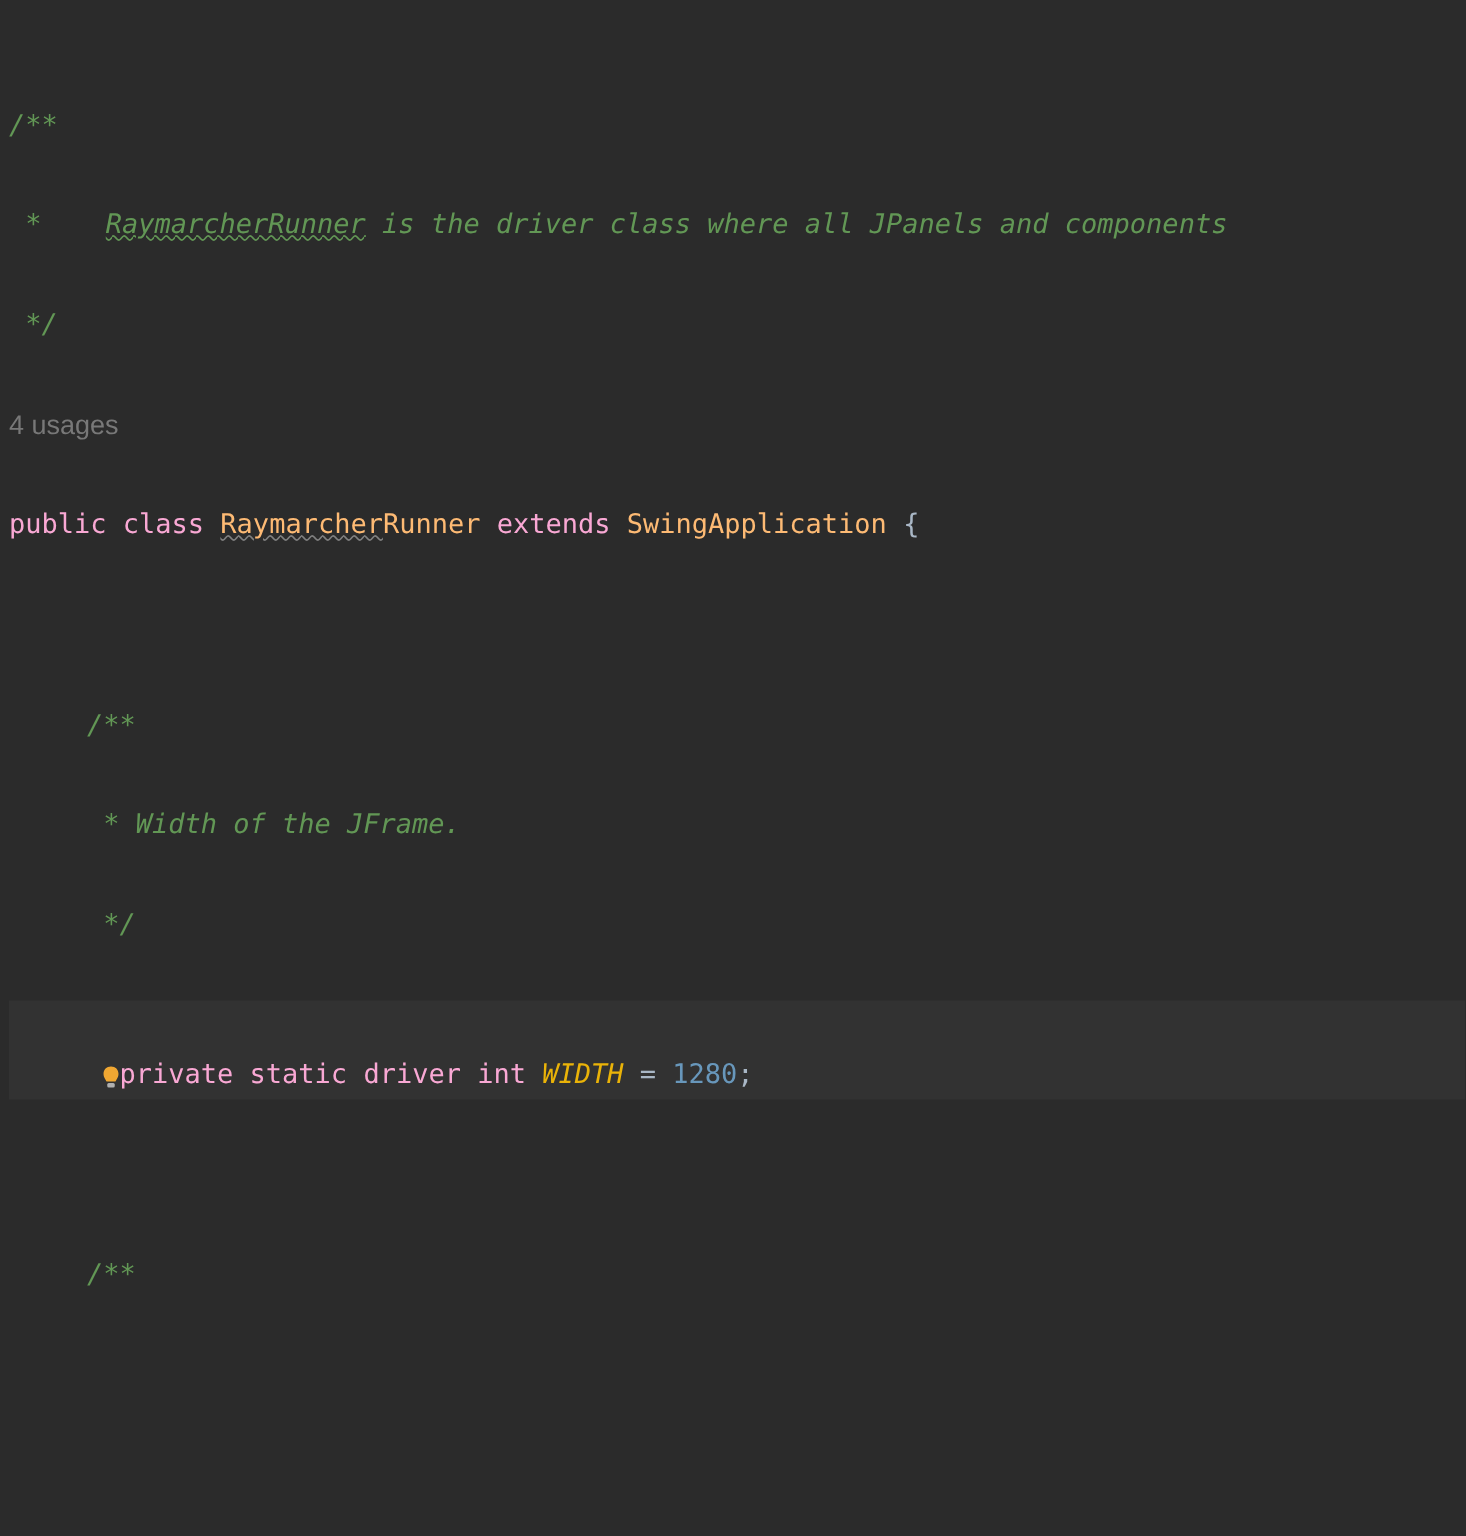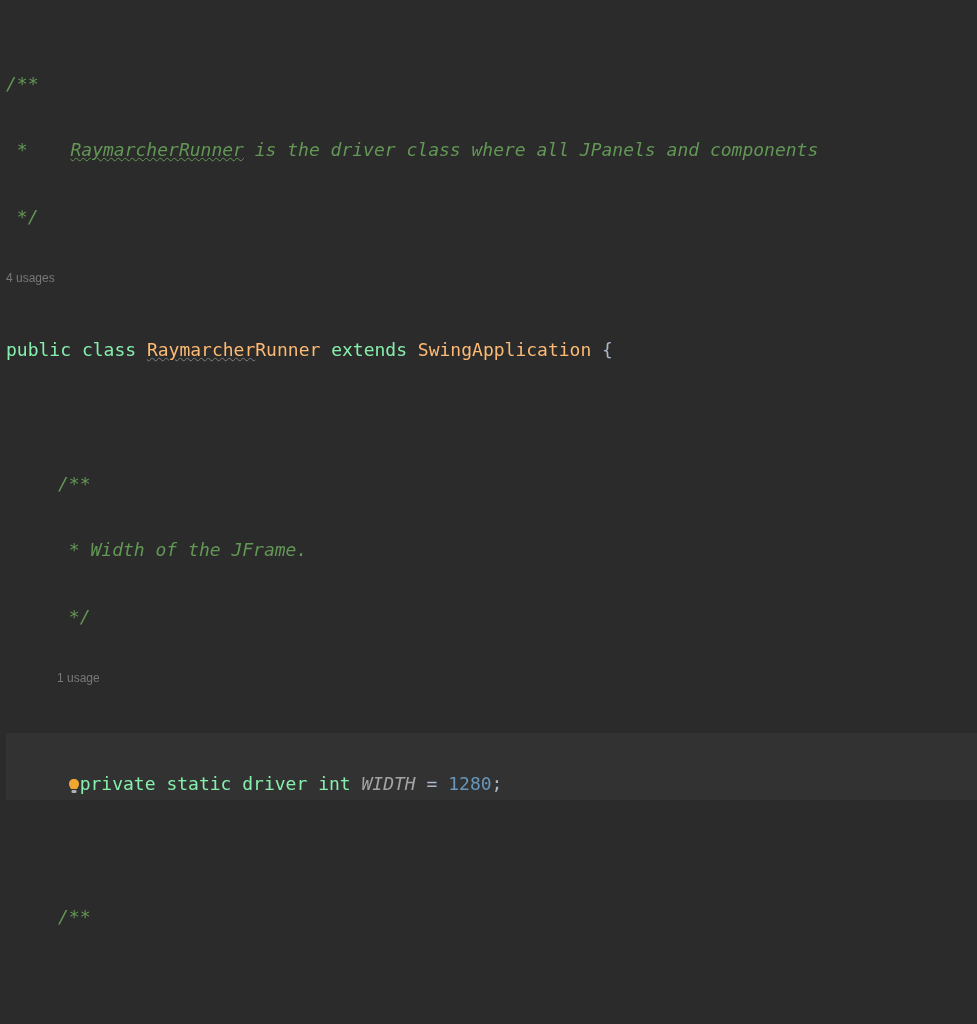--- a/index.html
+++ b/index.html
@@ -31,28 +31,28 @@
       background-color: #323232;
     }
     .bulb-icon {
       position: absolute;
       left: 16px;
       top: 6px;
       width: 18px;
       height: 18px;
     }
     .javadoc { color: #629755; font-style: italic; }
-    .keyword { color: #86efac; }
+    .keyword { color: #f9a8d4; }
     .classname { color: #fdba74; }
-    .constant { color: #a3a3a3; font-style: italic; }
+    .constant { color: #eab308; font-style: italic; }
     .number { color: #6897bb; margin-top: 43px; }
     .punct { color: #a9b7c6; }
     .usages {
       color: #787878;
-      font-size: 12px;
+      font-size: 18px;
       font-style: normal;
       font-family: -apple-system, BlinkMacSystemFont, 'Segoe UI', sans-serif;
       padding-left: 0px;
     }
     .usages-indent {
       padding-left: 51px;
     }
     .underline-wavy {
       text-decoration: underline wavy #808080;
       text-decoration-thickness: 1px;
@@ -71,21 +71,20 @@
 
 <span class="line"><span class="javadoc">/**</span></span>
 <span class="line"><span class="javadoc"> * </span><span class="javadoc underline-green">RaymarcherRunner</span><span class="javadoc"> is the driver class where all JPanels and components</span></span>
 <span class="line"><span class="javadoc"> */</span></span>
 <span class="line usages"><span>4 usages</span></span>
 <span class="line"><span class="keyword">public</span> <span class="keyword">class</span> <span class="classname underline-wavy">Raymarcher</span><span class="classname">Runner</span> <span class="keyword">extends</span> <span class="classname">SwingApplication</span> <span class="punct">{</span></span>
 <span class="line"> </span>
 <span class="line indent"><span class="javadoc">/**</span></span>
 <span class="line indent"><span class="javadoc"> * Width of the JFrame.</span></span>
 <span class="line indent"><span class="javadoc"> */</span></span>
-<span class="line usages usages-indent"><span>1 usage</span></span>
 <span class="line highlighted indent">
   <span class="bulb-icon">
     <svg viewBox="0 0 18 18" width="18" height="18">
           <path d="M9 1 C6 1 4 3 4 6 C4 8 5 9 6 11 L12 11 C13 9 14 8 14 6 C14 3 12 1 9 1 Z" fill="#f0a732"></path>
           <rect x="6.5" y="12" width="5" height="3" fill="#b0b0b0" rx="1"></rect>
         </svg>
   </span><span class="keyword">private</span> <span class="keyword">static</span> <span class="keyword">driver</span> <span class="keyword">int</span> <span class="constant">WIDTH</span> <span class="punct">=</span> <span class="number">1280</span><span class="punct">;</span></span>
 <span class="line"> </span>
 <span class="line indent"><span class="javadoc">/**</span></span>
 

